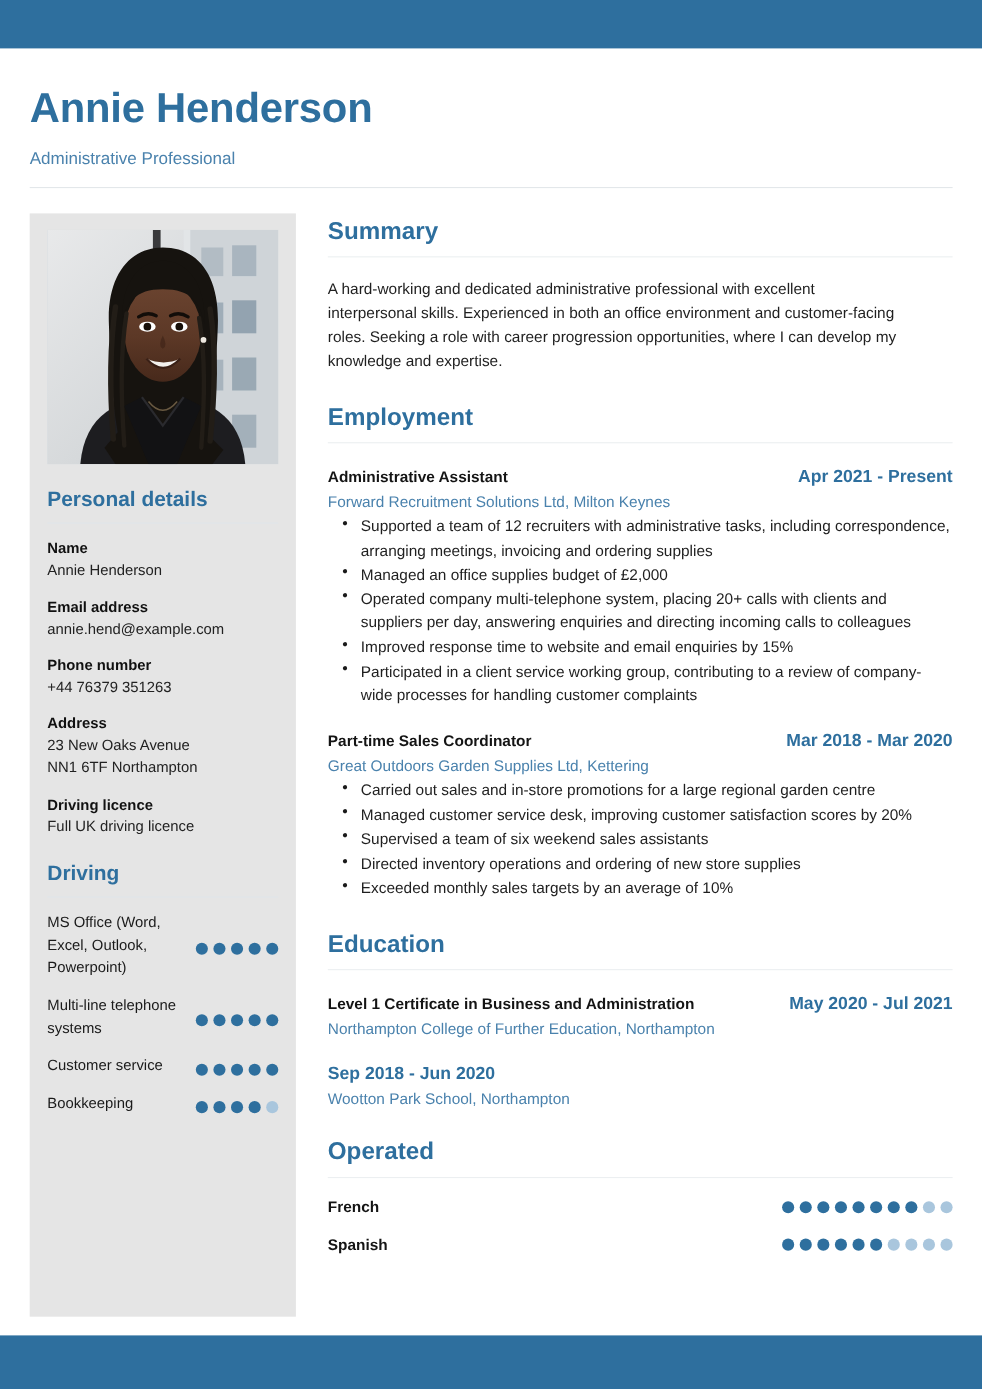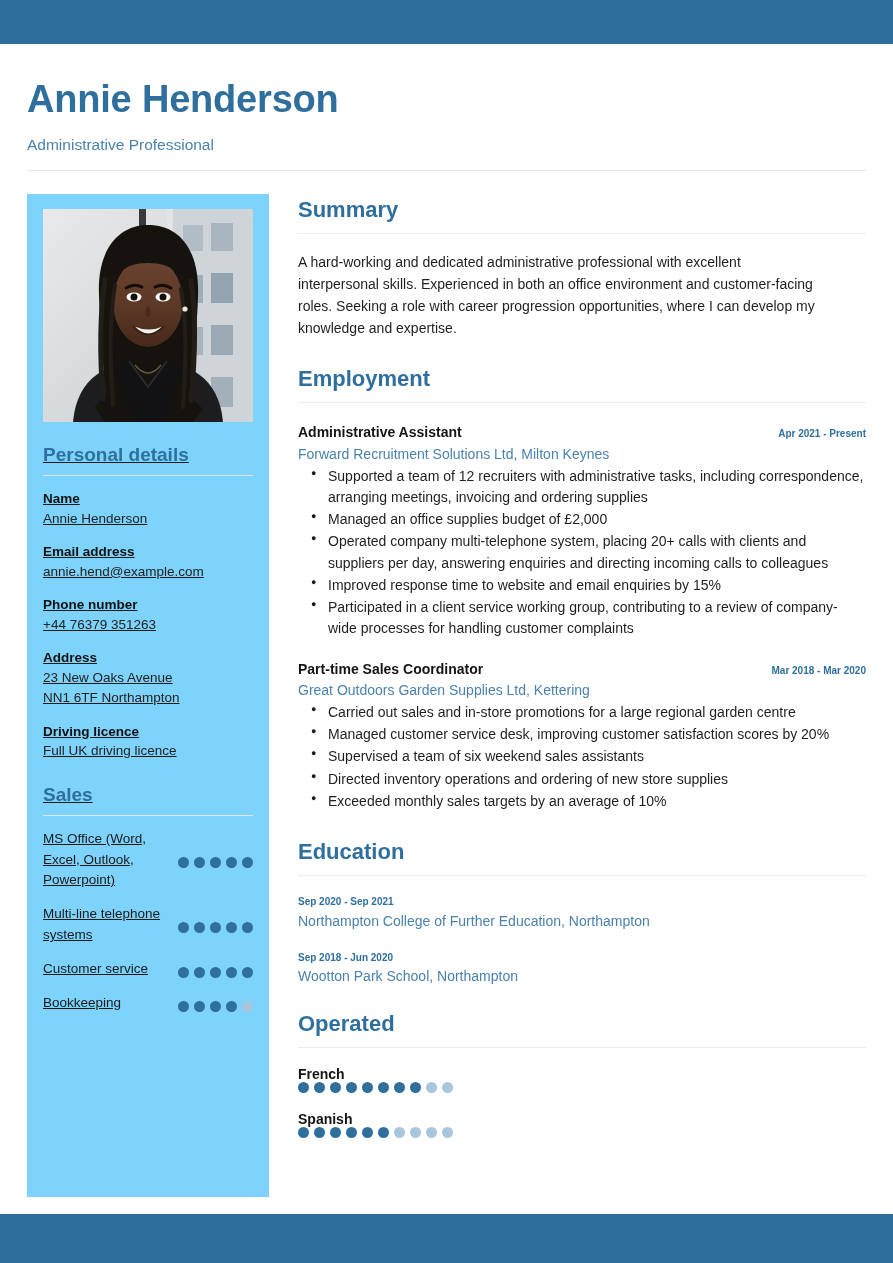--- a/index.html
+++ b/index.html
@@ -60,24 +60,23 @@
   .body-cols {
     display: flex;
     align-items: flex-start;
     margin-top: 23px;
   }
 
   
   .sidebar {
     width: 242px;
     flex: 0 0 242px;
-    background: #7dd3fc;
+    background: #e5e5e5;
     padding: 15px 16px 22px 16px;
     min-height: 1003px;
-    text-decoration: underline;
   }
   .photo-frame {
     width: 210px;
     height: 213px;
     margin: 0 auto;
     overflow: hidden;
     background: #d8dde1;
     position: relative;
   }
   .photo-svg { display: block; width: 210px; height: 213px; }
@@ -174,21 +173,21 @@
     justify-content: space-between;
     gap: 14px;
   }
   .entry-title {
     font-size: 14px;
     font-weight: bold;
     color: #141414;
     line-height: 1.45;
   }
   .entry-date {
-    font-size: 10px;
+    font-size: 16px;
     font-weight: bold;
     color: #2e6f9e;
     white-space: nowrap;
     line-height: 1.45;
     flex: 0 0 auto;
   }
   .entry-org {
     font-size: 14px;
     color: #4a82ad;
     line-height: 1.5;
@@ -213,24 +212,23 @@
     left: -17px;
     top: -1px;
     font-size: 9px;
     color: #1a1a1a;
     line-height: 1.9;
   }
 
   
   .lang-row {
     display: flex;
-    align-items: flex-start;
+    align-items: center;
     justify-content: space-between;
     margin-top: 18px;
-    flex-direction: column;
   }
   .lang-name {
     font-size: 14px;
     font-weight: bold;
     color: #141414;
   }
   .dots-lang { display: flex; gap: 5px; }
   .dot-lg {
     width: 11px;
     height: 11px;
@@ -349,21 +347,21 @@
       <div class="detail-block">
         <div class="detail-label">Address</div>
         <div class="detail-value">23 New Oaks Avenue</div>
         <div class="detail-value">NN1 6TF Northampton</div>
       </div>
       <div class="detail-block">
         <div class="detail-label">Driving licence</div>
         <div class="detail-value">Full UK driving licence</div>
       </div>
 
-      <h2 class="side-heading">Sales</h2>
+      <h2 class="side-heading">Driving</h2>
       <div class="side-rule"></div>
       <div class="skills-list">
           <div class="skill-row">
             <div class="skill-name">MS Office (Word, Excel, Outlook, Powerpoint)</div>
             <div class="dots">
               <span class="dot on"></span>
               <span class="dot on"></span>
               <span class="dot on"></span>
               <span class="dot on"></span>
               <span class="dot on"></span>
@@ -445,21 +443,22 @@
             </div>
           </div>
       </section>
 
       <section class="section sec-spacer-lg">
         <h2 class="sec-heading">Education</h2>
         <div class="sec-rule"></div>
         <div>
             <div class="entry">
               <div class="entry-top">
-                <div class="entry-date">Sep 2020 - Sep 2021</div>
+                <div class="entry-title">Level 1 Certificate in Business and Administration</div>
+                <div class="entry-date">May 2020 - Jul 2021</div>
               </div>
               <div class="entry-org">Northampton College of Further Education, Northampton</div>
             </div>
             <div class="entry">
               <div class="entry-top">
                 <div class="entry-date">Sep 2018 - Jun 2020</div>
               </div>
               <div class="entry-org">Wootton Park School, Northampton</div>
             </div>
           </div>

